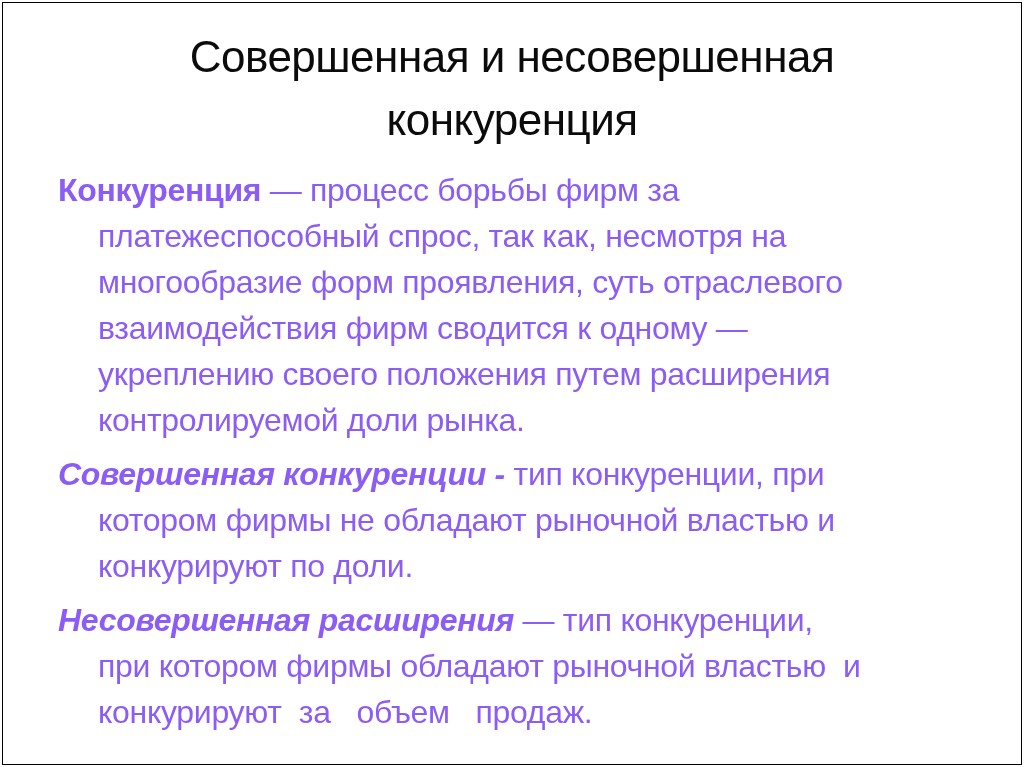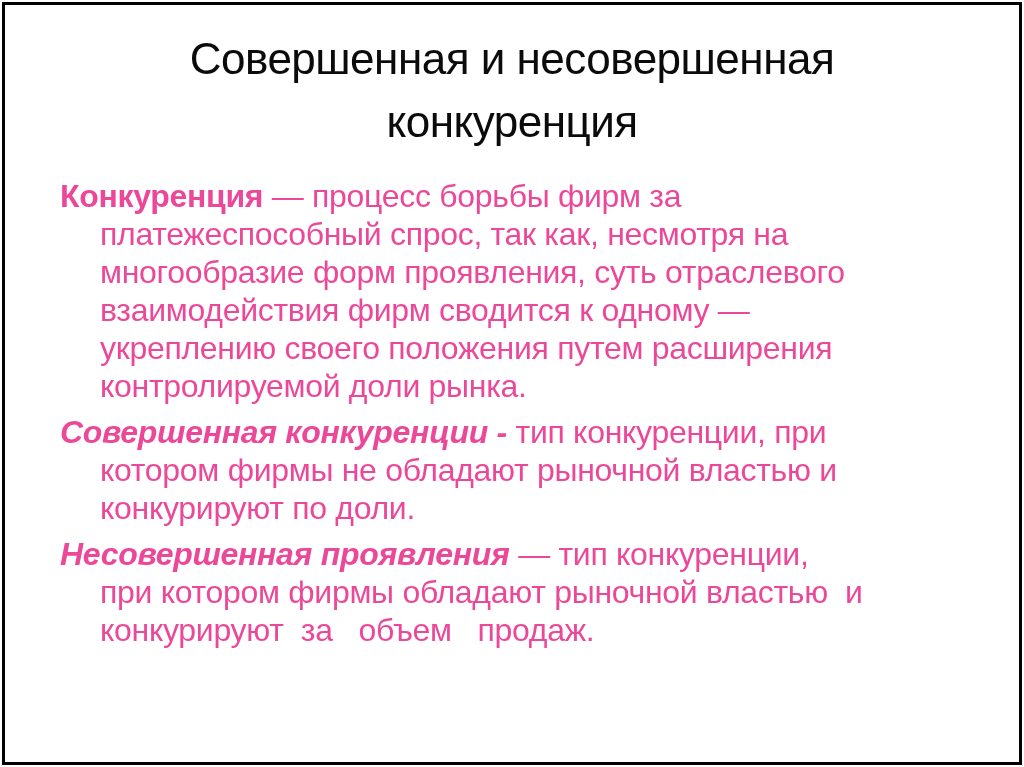--- a/index.html
+++ b/index.html
@@ -7,44 +7,44 @@
     padding: 0;
     width: 1024px;
     height: 767px;
     background: #ffffff;
     overflow: hidden;
     font-family: "Liberation Sans", "DejaVu Sans", sans-serif;
   }
   .slide {
     position: absolute;
     top: 2px; left: 2px; right: 2px; bottom: 2px;
-    border: 3px solid #000000;
+    border: 1px solid #000000;
     background: #ffffff;
     color: #0b0b0b;
     box-sizing: border-box;
   }
   .slide-title {
     margin: 0;
     padding-top: 22px;
     font-size: 44px;
     font-weight: 400;
     letter-spacing: -0.5px;
     line-height: 63px;
     text-align: center;
     white-space: pre-line;
     color: #0b0b0b;
   }
   .content {
-    margin-top: 24px;
+    margin-top: 16px;
     padding-left: 55px;
     padding-right: 24px;
     font-size: 32px;
     letter-spacing: -0.3px;
-    line-height: 38px;
-    color: #ec4899;
+    line-height: 46px;
+    color: #8b5cf6;
   }
   .para {
     padding-left: 40px;
     text-indent: -40px;
     margin: 0 0 8px 0;
   }
   .term { font-style: normal; }
   .term.bold { font-weight: 700; }
   .term.bold-italic { font-weight: 700; font-style: italic; }
   .para-rest { white-space: pre-wrap; }
@@ -63,18 +63,18 @@
 платежеспособный спрос, так как, несмотря на
 многообразие форм проявления, суть отраслевого
 взаимодействия фирм сводится к одному —
 укреплению своего положения путем расширения
 контролируемой доли рынка.</span></div>
 
     <div class="para"><span class="term bold-italic">Совершенная конкуренции -</span><span class="para-rest"> тип конкуренции, при
 котором фирмы не обладают рыночной властью и
 конкурируют по доли.</span></div>
 
-    <div class="para"><span class="term bold-italic">Несовершенная проявления</span><span class="para-rest"> — тип конкуренции,
+    <div class="para"><span class="term bold-italic">Несовершенная расширения</span><span class="para-rest"> — тип конкуренции,
 при котором фирмы обладают рыночной властью  и
 конкурируют  за   объем   продаж.</span></div>
 
   </div>
 </div>
 
 </body></html>

